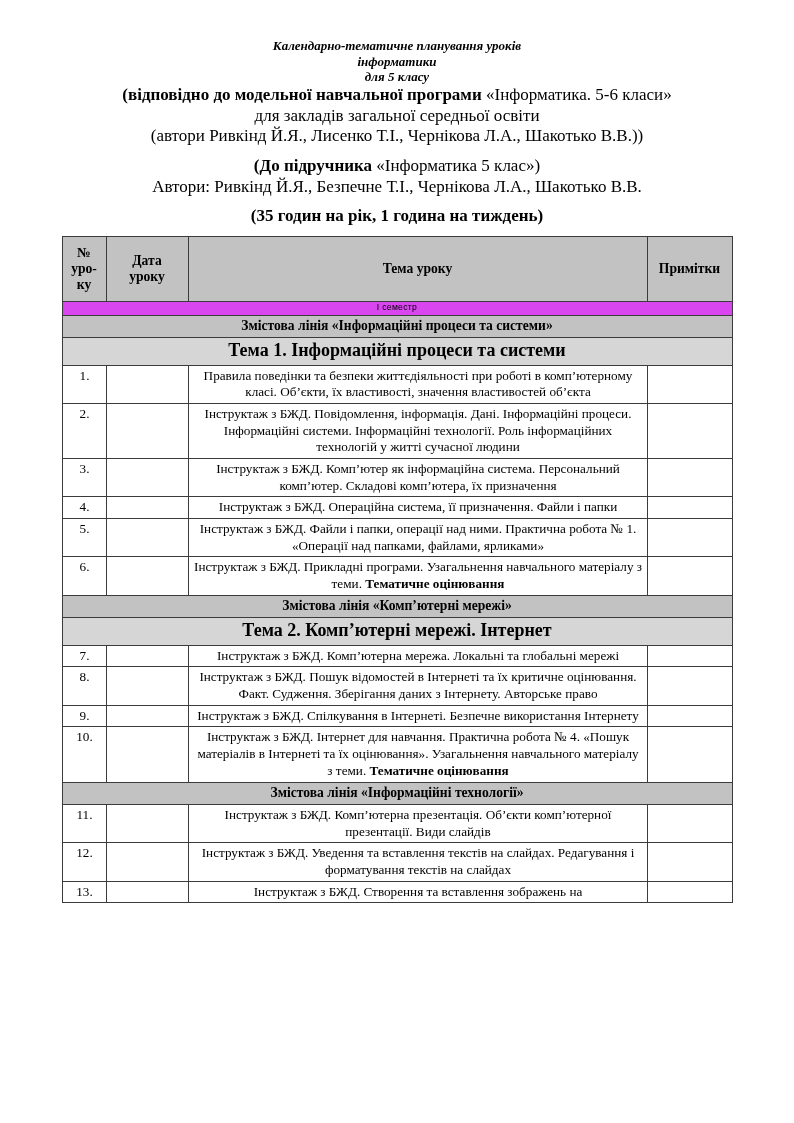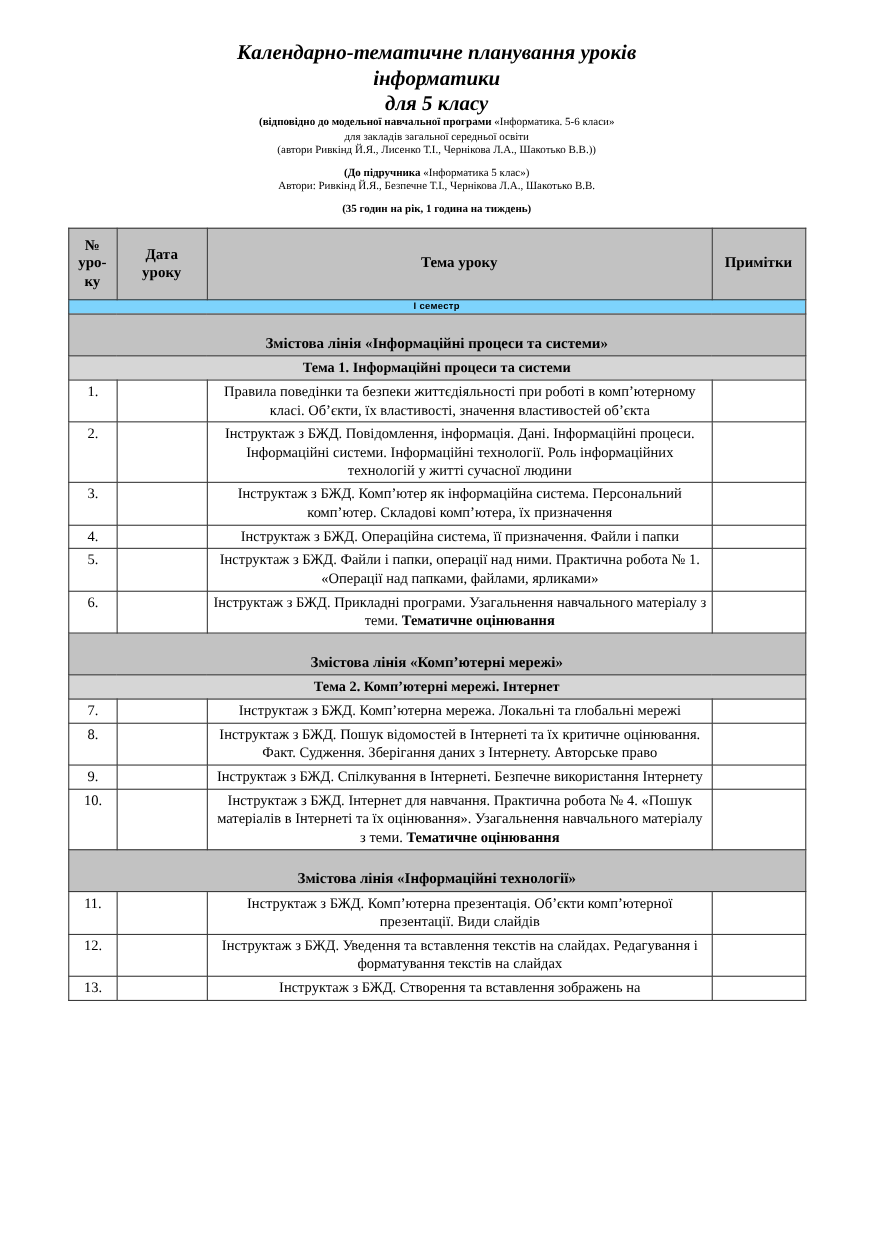--- a/index.html
+++ b/index.html
@@ -24,26 +24,26 @@
     position: relative;
   }
 
   
   .heading {
     text-align: center;
     margin: 0 0 6px 0;
   }
   .h-line {
     line-height: 1.17;
-    font-size: 10px;
+    font-size: 17px;
   }
   .h-italic-bold {
     font-weight: bold;
     font-style: italic;
-    font-size: 19px;
+    font-size: 13px;
     line-height: 1.2;
   }
   .h-bold {
     font-weight: bold;
   }
   .h-reg {
     font-weight: normal;
   }
   .h-gap {
     height: 9px;
@@ -79,47 +79,47 @@
     font-weight: bold;
     font-size: 13.6px;
     line-height: 1.2;
     padding: 6px 3px;
     height: 52px;
   }
   th.th-theme { font-size: 14px; }
 
   
   tr.semester td {
-    background: #7dd3fc;
-    text-align: center;
-    font-weight: bold;
+    background: #d946ef;
+    text-align: center;
+    font-weight: normal;
     font-size: 8.6px;
     letter-spacing: .3px;
     padding: 1px 0 2px 0;
     line-height: 1.1;
     font-family: "Liberation Sans", "DejaVu Sans", sans-serif;
     margin-top: 12px;
   }
 
   
   tr.line-band td {
     background: #c2c2c2;
     text-align: center;
     font-weight: bold;
     font-size: 13.6px;
-    padding: 18px 0 3px 0;
+    padding: 2px 0 3px 0;
     line-height: 1.2;
   }
 
   
   tr.topic-band td {
     background: #d6d6d6;
     text-align: center;
     font-weight: bold;
-    font-size: 13px;
+    font-size: 18px;
     padding: 2px 0 3px 0;
     line-height: 1.2;
   }
 
   td.num {
     text-align: center;
     vertical-align: top;
     padding-top: 2px;
   }
   td.date, td.note { background: #ffffff; }

